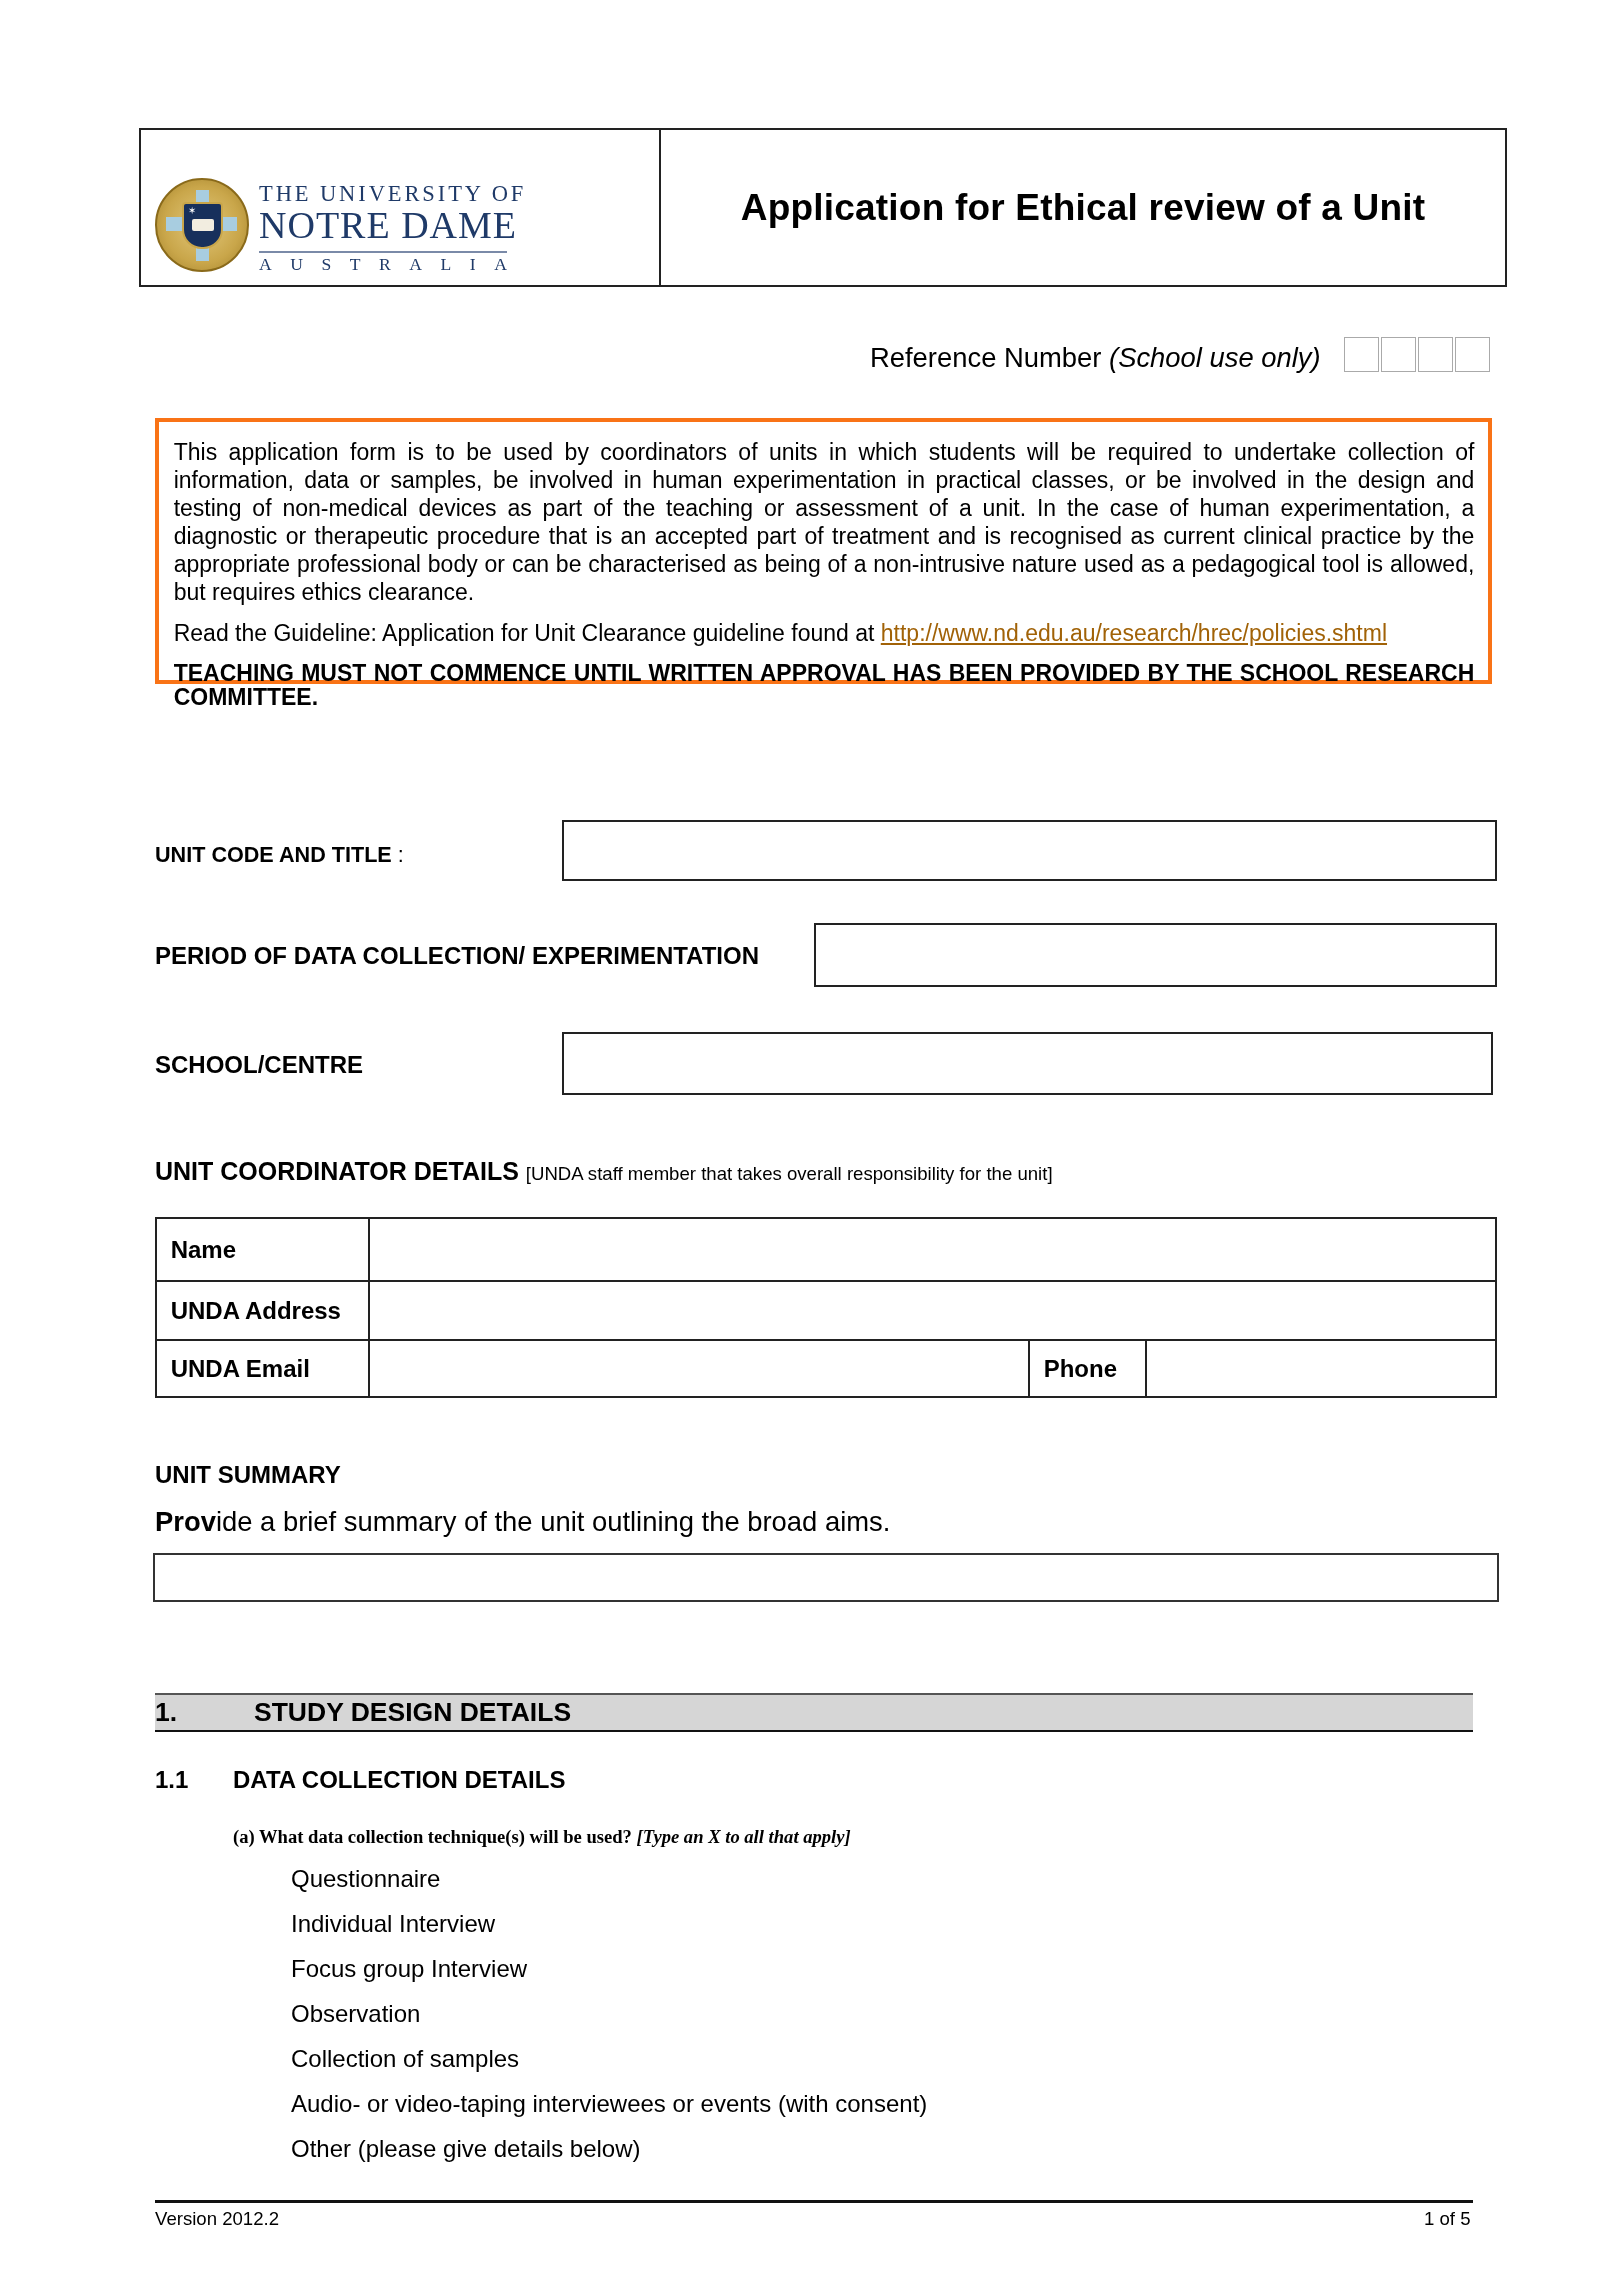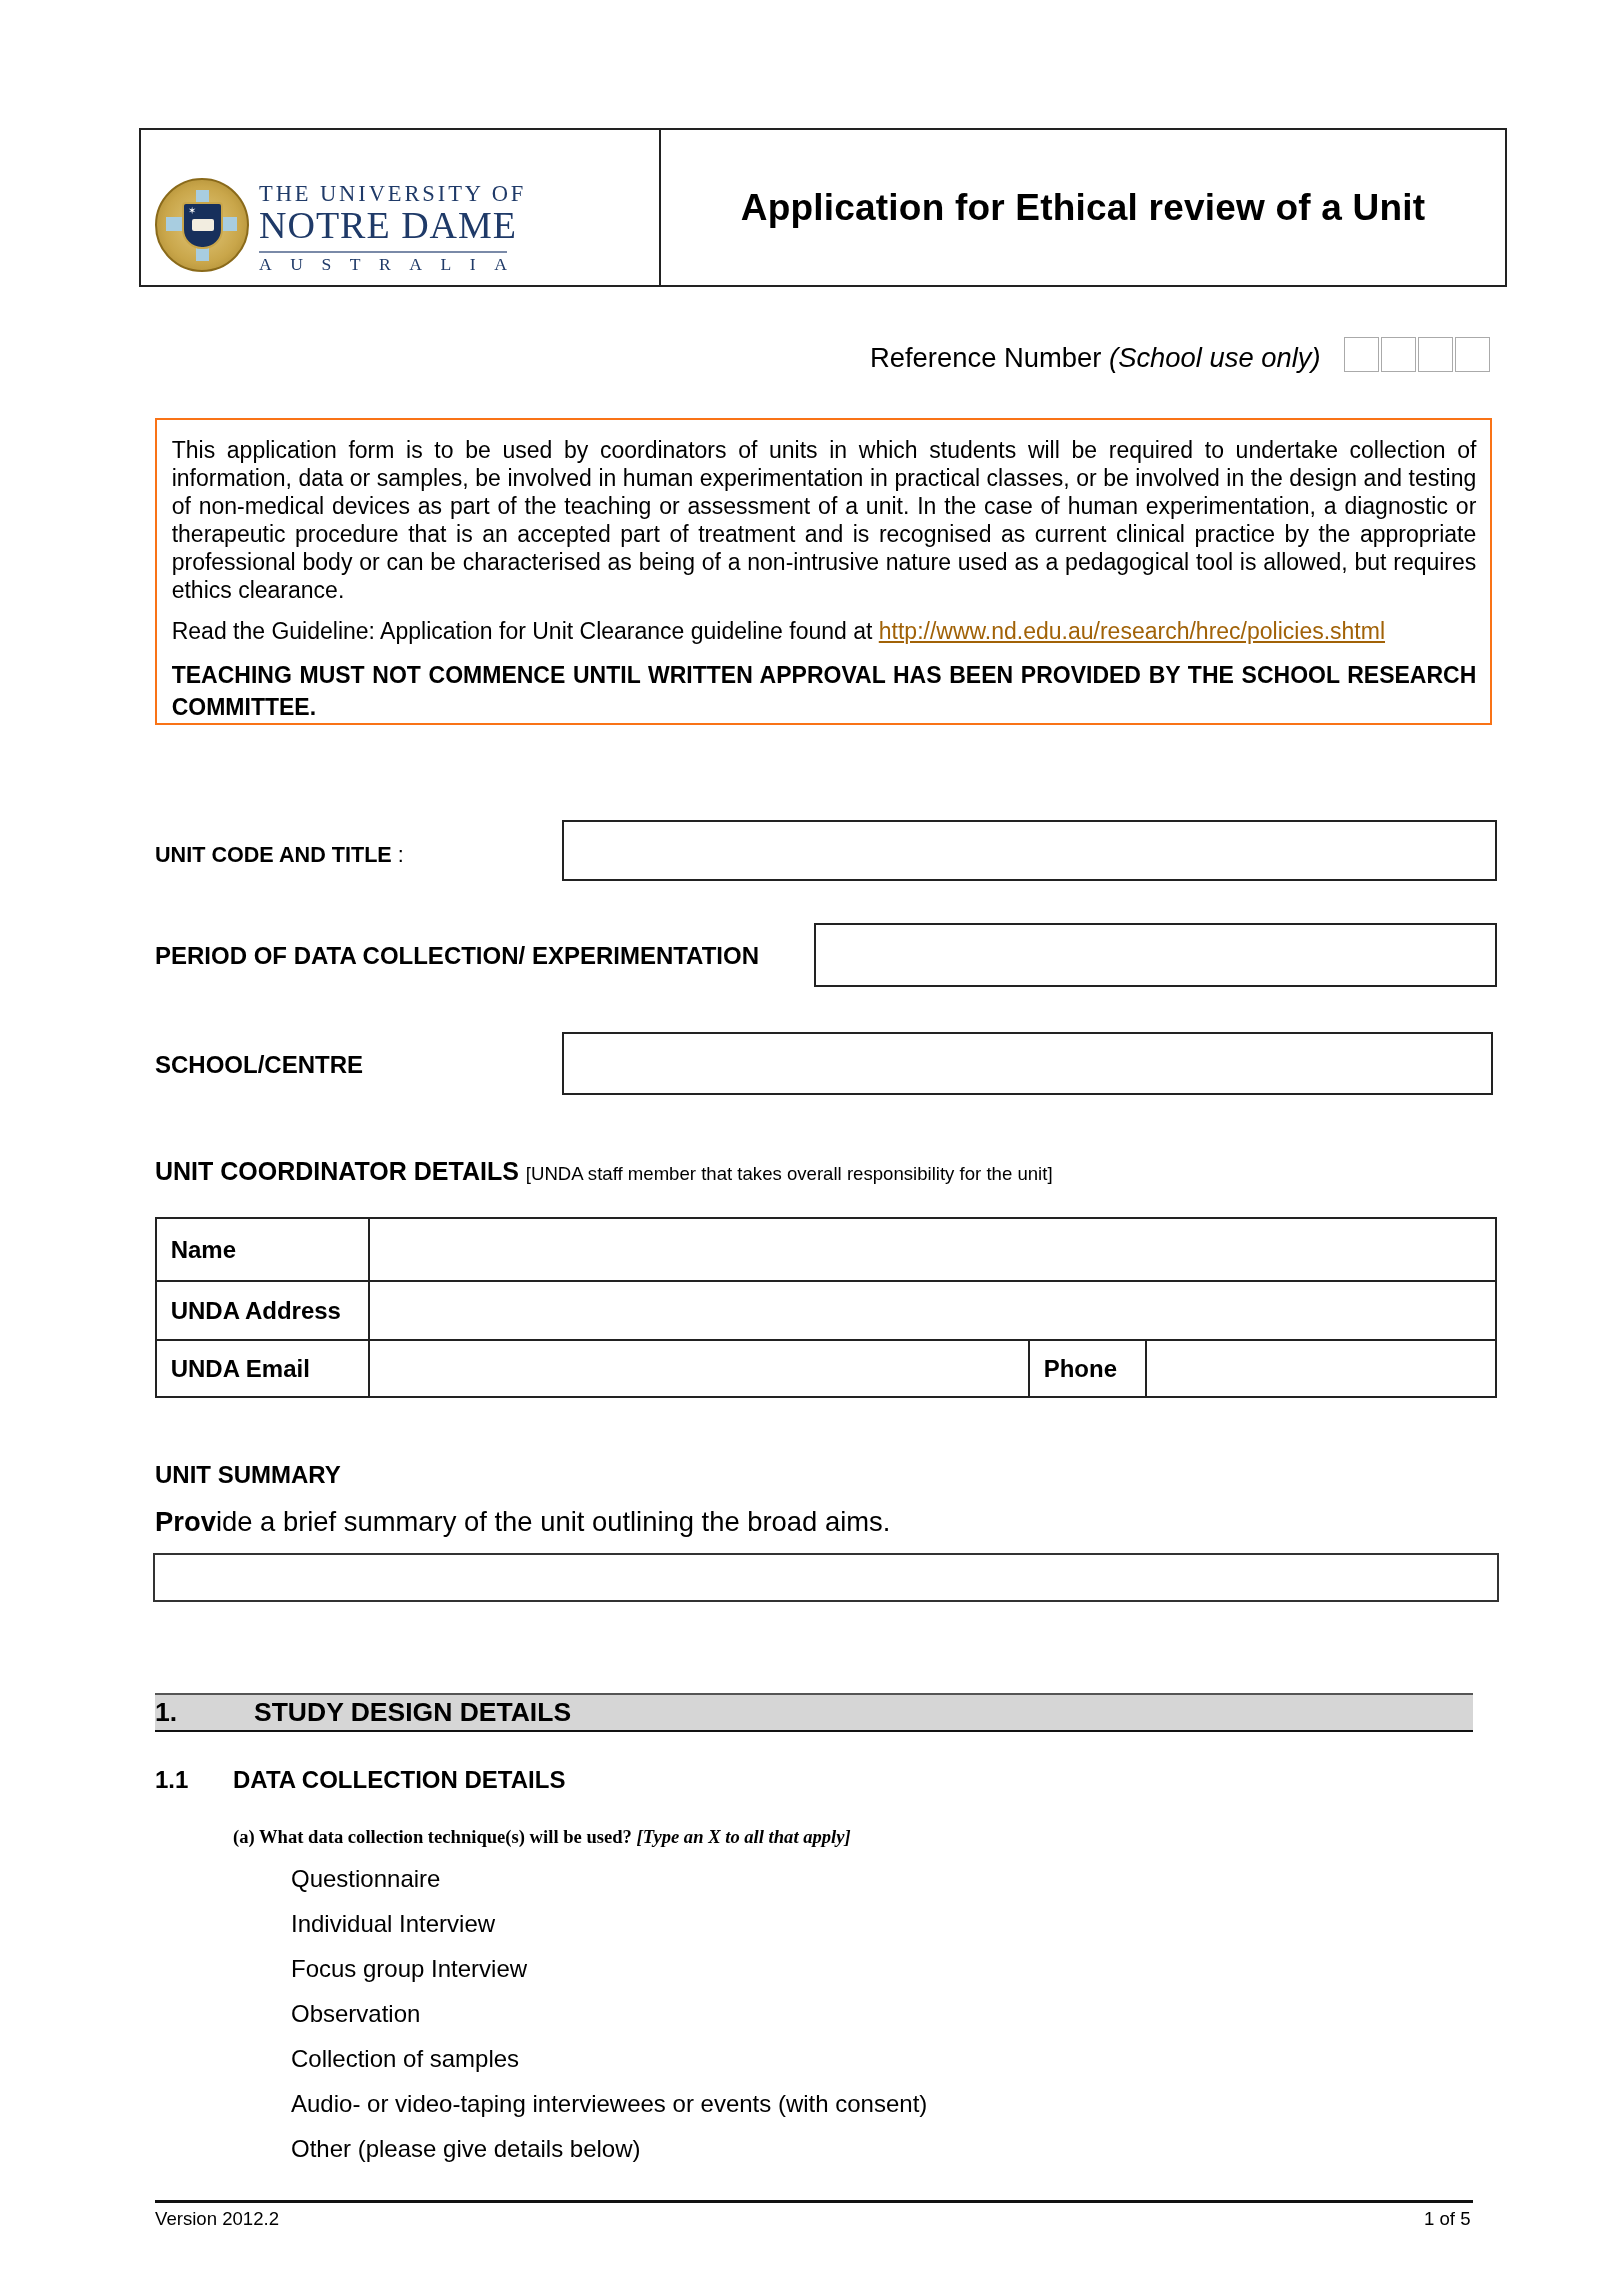--- a/index.html
+++ b/index.html
@@ -22,24 +22,24 @@
   .uni-rule { left: 118px; top: 121px; width: 248px; height: 2px; background: #7a8aa8; }
   .uni-line3 { left: 118px; top: 124px; width: 248px; font-family: "Liberation Serif", serif; font-size: 17.6px; color: #1f3a68; display: flex; justify-content: space-between; }
 
   
   .ref-label { left: 870px; top: 342px; font-size: 27.4px; }
   .ref-label i { font-style: italic; }
   .ref-boxes { left: 1344px; top: 337px; display: flex; }
   .ref-box { width: 35px; height: 35px; border: 1px solid #aaa; box-sizing: border-box; margin-right: 2px; }
 
   
-  .intro-box { left: 155px; top: 418px; width: 1337px; height: 307px; border: 2px solid #f97316; box-sizing: border-box; padding: 15.7px 13.7px 0 14.7px; font-size: 23px; line-height: 28px; }
+  .intro-box { left: 155px; top: 418px; width: 1337px; height: 266px; border: 4px solid #f97316; box-sizing: border-box; padding: 15.7px 13.7px 0 14.7px; font-size: 23px; line-height: 28px; }
   .intro-para { text-align: justify; margin: 0 0 13.7px 0; }
   .intro-link { color: #a16207; text-decoration: underline; }
-  .intro-warning { font-weight: bold; text-align: justify; text-align-last: left; margin: 0; line-height: 32px; }
+  .intro-warning { font-weight: bold; text-align: justify; text-align-last: left; margin: 0; line-height: 24px; }
 
   
   .field-label { font-weight: bold; }
   .field-box { border: 2px solid #222; box-sizing: border-box; background: #fff; }
 
   .lbl-unit { left: 155px; top: 842px; font-size: 21.6px; }
   .box-unit { left: 562px; top: 820px; width: 935px; height: 61px; }
   .lbl-period { left: 155px; top: 942px; font-size: 24px; }
   .box-period { left: 814px; top: 923px; width: 683px; height: 64px; }
   .lbl-school { left: 155px; top: 1051px; font-size: 24px; }

